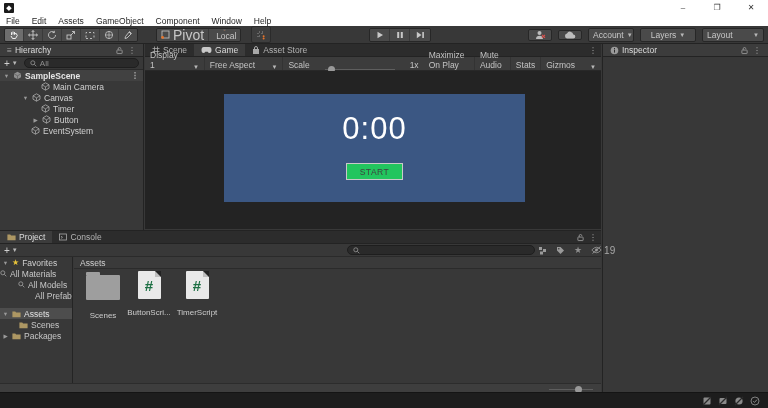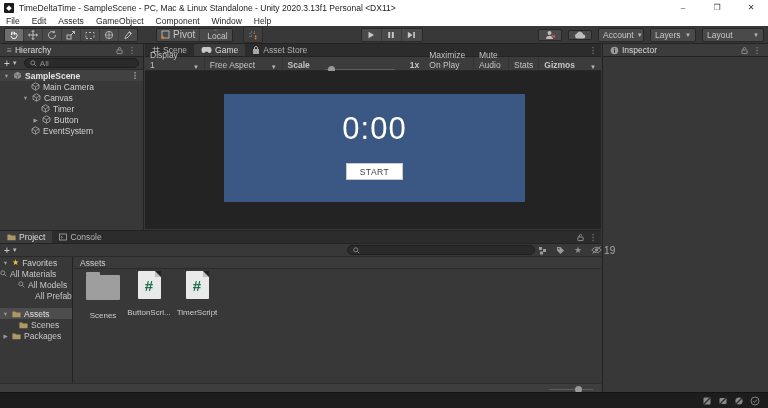--- a/index.html
+++ b/index.html
@@ -36,47 +36,46 @@
   .searchfield { background:#2A2A2A; border:1px solid #1E1E1E; border-radius:7px; height:10px; display:flex; align-items:center; gap:3px; padding:0 5px; color:#8F8F8F; font-size:8px; }
 
   
   .hrow { height:11px; display:flex; align-items:center; gap:3px; font-size:8.5px; color:#D0D0D0; white-space:nowrap; }
   .tw { width:7px; font-size:5.5px; color:#9A9A9A; text-align:center; flex:none; }
   .scene-head { background:#414141; font-weight:bold; color:#E4E4E4; }
 
   
   .gtoolbar { height:14px; background:#3C3C3C; border-bottom:1px solid #282828; display:flex; align-items:center; font-size:8.5px; color:#C4C4C4; }
   .gbtn { height:100%; display:flex; align-items:flex-end; gap:15px; padding:0 5px; border-right:1px solid #333333; }
-  .gbtn.noborder { border-right:none;font-weight:bold; }
+  .gbtn.noborder { border-right:none; }
   .slider-track { width:70px; height:1px; background:#5E5E5E; position:relative; }
   .slider-knob { position:absolute; top:-3px; width:7px; height:7px; border-radius:50%; background:#999; }
   .viewport { background:#232323; position:relative; }
   .gamecanvas { position:absolute; left:79px; top:23px; width:301px; height:108px; }
   .timer-text { position:absolute; left:0; top:17px; width:100%; text-align:center; color:#FFFFFF; font-size:31px; letter-spacing:1px; }
-  .start-btn { position:absolute; left:122px; top:69px; width:57px; height:17px; background:#ffffff; border:1px solid #C9C9C9; color:#3F3F3F; font-size:8.5px; letter-spacing:0.5px; display:flex; align-items:center; justify-content:center; }
+  .start-btn { position:absolute; left:122px; top:69px; width:57px; height:17px; background:#22c55e; border:1px solid #C9C9C9; color:#3F3F3F; font-size:8.5px; letter-spacing:0.5px; display:flex; align-items:center; justify-content:center; }
 
   
   .ptree-row { height:11px; display:flex; align-items:center; gap:3px; font-size:8.5px; white-space:nowrap; overflow:hidden; }
   .sel-row { background:#4D4D4D; }
   .crumb { height:12px; background:#3A3A3A; border-bottom:1px solid #2B2B2B; display:flex; align-items:center; padding-left:6px; font-size:8.5px; color:#CFCFCF; }
   .asset-item { position:absolute; width:46px; text-align:center; }
   .asset-label { font-size:8px; color:#CDCDCD; margin-top:2px; white-space:nowrap; overflow:hidden; }
   .cs-icon { position:relative; width:23px; height:28px; background:#E9E9E9; margin:0 auto; border-radius:1px; display:flex; align-items:center; justify-content:center; color:#1D7044; font-weight:bold; font-size:15px; }
   .cs-icon::after { content:""; position:absolute; right:0; top:0; border-style:solid; border-width:0 6px 6px 0; border-color:#232323 #232323 #BFBFBF #BFBFBF; }
   .bigfolder { width:34px; height:25px; margin:2px auto 0; position:relative; background:#9E9E9E; border-radius:1px; }
   .bigfolder::before { content:""; position:absolute; left:0; top:-3px; width:14px; height:3px; background:#9E9E9E; border-radius:1px 1px 0 0; }
 
   .statusbar { left:0; top:392px; width:768px; height:16px; background:#1D1D1D; border-top:1px solid #141414; display:flex; align-items:center; justify-content:flex-end; gap:6px; padding-right:8px; }
 </style>
 </head>
 <body>
 
 <div class="abs titlebar">
   <span class="unity-appicon">◆</span>
-  <span>TimeDeltaTime - SampleScene - PC, Mac &amp; Linux Standalone - Unity 2020.3.13f1 Personal &lt;DX11&gt;</span>
   <span class="win-controls">
     <span class="win-btn">–</span>
     <span class="win-btn">❐</span>
     <span class="win-btn">✕</span>
   </span>
 </div>
 
 <div class="abs menubar">
   <span class="menu-item">File</span>
   <span class="menu-item">Edit</span>
@@ -127,21 +126,21 @@
         </svg>
       </span>
   </div>
 
   <div class="btn-group" style="margin-left:18px">
     <span class="tbtn">
       <svg class="ic" width="9" height="9" viewBox="0 0 9 9">
           <rect x="1" y="1" width="7" height="7" fill="none" stroke="#BDBDBD" stroke-width="0.9"></rect>
           <circle cx="1.6" cy="7.4" r="1.4" fill="#E6742B"></circle>
         </svg>
-      <span style="margin-left:3px;font-size:10px">Pivot</span>
+      <span style="margin-left:3px;font-size:14px">Pivot</span>
     </span>
     <span class="tbtn">
       <svg class="ic" width="9" height="9" viewBox="0 0 9 9">
           <path d="M4.5 0.8 8 2.8v3.4L4.5 8.2 1 6.2V2.8z" fill="none" stroke="#BDBDBD" stroke-width="0.9"></path>
           <circle cx="4.5" cy="7.2" r="1.3" fill="#E6742B"></circle>
         </svg>
       <span style="margin-left:3px;font-size:8.5px">Local</span>
     </span>
   </div>
 
@@ -183,21 +182,21 @@
     </span>
     <span class="tbtn" style="border:1px solid #272727;border-radius:2px;width:24px">
       <svg class="ic" width="12" height="8" viewBox="0 0 12 8">
           <path d="M3 7.5A2.5 2.5 0 0 1 3 2.6 3.3 3.3 0 0 1 9.3 3.5 2 2 0 0 1 9.3 7.5z" fill="#BDBDBD"></path>
         </svg>
     </span>
     <span class="drop" style="width:46px;justify-content:space-between">
         <span>Account</span>
         <span class="caret">▼</span>
       </span>
-    <span class="drop" style="width:46px;justify-content:space-between">
+    <span class="drop" style="width:56px;justify-content:center">
         <span>Layers</span>
         <span class="caret">▼</span>
       </span>
     <span class="drop" style="width:62px;justify-content:space-between">
         <span>Layout</span>
         <span class="caret">▼</span>
       </span>
   </div>
 </div>
 
@@ -231,21 +230,21 @@
   <div>
     <div class="hrow scene-head" style="padding-left:3px">
       <span class="tw">▼</span>
       <svg class="ic" width="9" height="9" viewBox="0 0 9 9">
           <path d="M4.5 0.8 8 2.8v3.4L4.5 8.2 1 6.2V2.8z" fill="#8F8F8F"></path>
           <path d="M1 2.8 4.5 4.8 8 2.8M4.5 4.8v3.4" stroke="#5A5A5A" stroke-width="0.7" fill="none"></path>
         </svg>
       <span>SampleScene</span>
       <span class="kebab" style="margin-left:auto;margin-right:4px">⋮</span>
     </div>
-    <div class="hrow" style="padding-left:31px">
+    <div class="hrow" style="padding-left:41px">
       <svg class="ic" width="9" height="9" viewBox="0 0 9 9">
           <path d="M4.5 0.8 8 2.8v3.4L4.5 8.2 1 6.2V2.8z" fill="none" stroke="#AFAFAF" stroke-width="0.8"></path>
           <path d="M1 2.8 4.5 4.8 8 2.8M4.5 4.8v3.4" stroke="#AFAFAF" stroke-width="0.7" fill="none"></path>
         </svg>
       <span>Main Camera</span>
     </div>
     <div class="hrow" style="padding-left:22px">
       <span class="tw">▼</span>
       <svg class="ic" width="9" height="9" viewBox="0 0 9 9">
           <path d="M4.5 0.8 8 2.8v3.4L4.5 8.2 1 6.2V2.8z" fill="none" stroke="#AFAFAF" stroke-width="0.8"></path>

